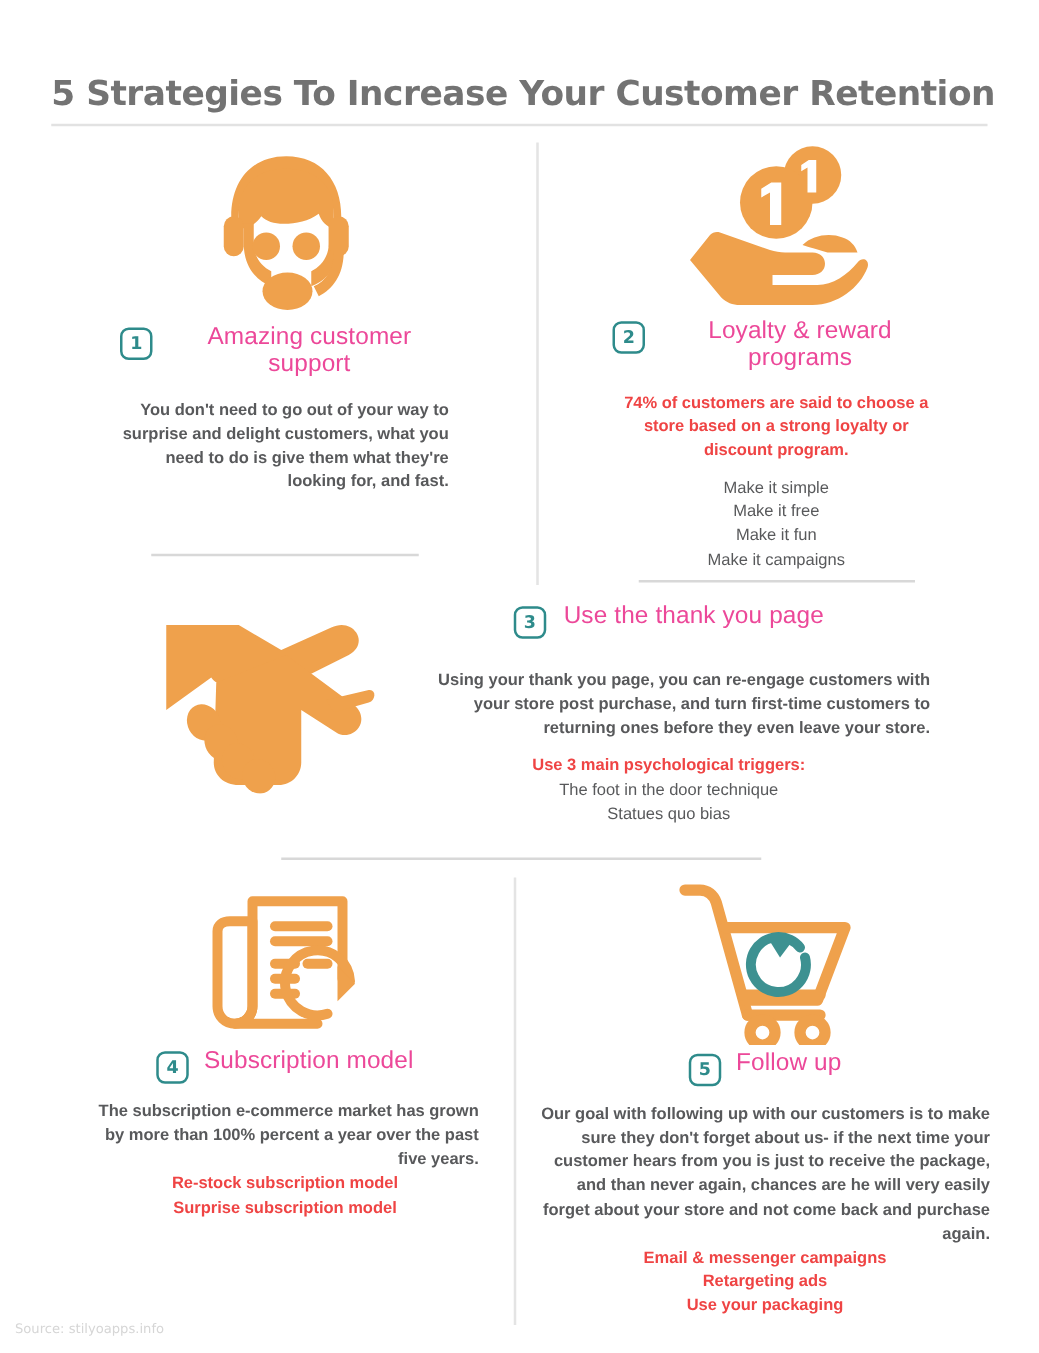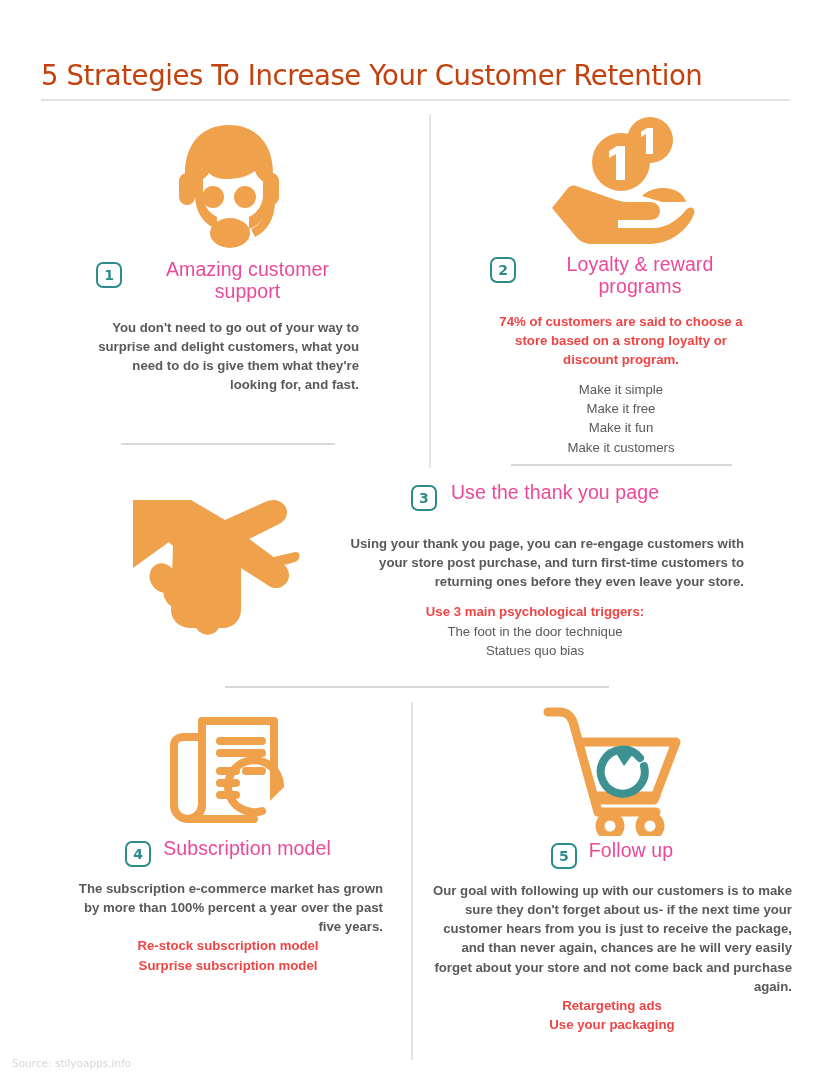--- a/index.html
+++ b/index.html
@@ -18,22 +18,22 @@
   
   .title-wrap {
     position: absolute;
     left: 41px;
     top: 60px;
     width: 749px;
   }
   .page-title {
     font-family: "DejaVu Sans", sans-serif;
     font-size: 27.5px;
-    font-weight: normal;
-    color: #c2410c;
+    font-weight: bold;
+    color: #737373;
     letter-spacing: -0.4px;
     white-space: nowrap;
     line-height: 1.1;
   }
   .title-rule {
     margin-top: 9px;
     height: 2px;
     background: #e2e2e2;
     width: 749px;
   }
@@ -187,21 +187,21 @@
   </div>
   <div class="head-row" style="margin-top:2px;">
     <div class="num-badge">2</div>
     <div class="sec-title">Loyalty &amp; reward programs</div>
   </div>
   <div class="bold-text" style="margin-top:14px; padding:0 6px;">74% of customers are said to choose a store based on a strong loyalty or discount program.</div>
   <div class="spacer-sm"></div>
   <div class="list-text">Make it simple</div>
   <div class="list-text">Make it free</div>
   <div class="list-text">Make it fun</div>
-  <div class="list-text">Make it customers</div>
+  <div class="list-text">Make it campaigns</div>
 </div>
 
 <div class="section" style="left:122px; top:487px; width:185px;">
   <div class="icon-box" style="height:150px;">
     <svg width="172" height="145" viewBox="0 0 172 145" aria-hidden="true">
       <g fill="#EFA14C">
 
         <path d="M4 10 L62 10 L96 30 L136 12 C144 8 152 10 156 16 C160 22 158 30 150 34 L118 50 L92 42 L60 56 C52 60 44 58 40 52 L4 78 Z"></path>
 
         <path d="M44 56 L100 34 L154 74 C160 78 162 86 158 92 C154 98 146 100 140 96 L112 78 L112 120 C112 130 104 138 94 138 L62 138 C50 138 42 130 42 120 Z"></path>
@@ -280,17 +280,18 @@
         <path d="M104 58 A22 22 0 1 0 108 66"></path>
       </g>
       <path d="M78 50 L100 50 L88 66 Z" fill="#3d9191"></path>
     </svg>
   </div>
   <div class="head-row" style="margin-top:4px; gap:12px;">
     <div class="num-badge">5</div>
     <div class="sec-title">Follow up</div>
   </div>
   <div class="body-text" style="margin-top:12px;">Our goal with following up with our customers is to make sure they don't forget about us- if the next time your customer hears from you is just to receive the package, and than never again, chances are he will very easily forget about your store and not come back and purchase again.</div>
+  <div class="bold-text">Email &amp; messenger campaigns</div>
   <div class="bold-text">Retargeting ads</div>
   <div class="bold-text">Use your packaging</div>
 </div>
 
 <div class="footer">Source: stilyoapps.info</div>
 
 </body></html>

